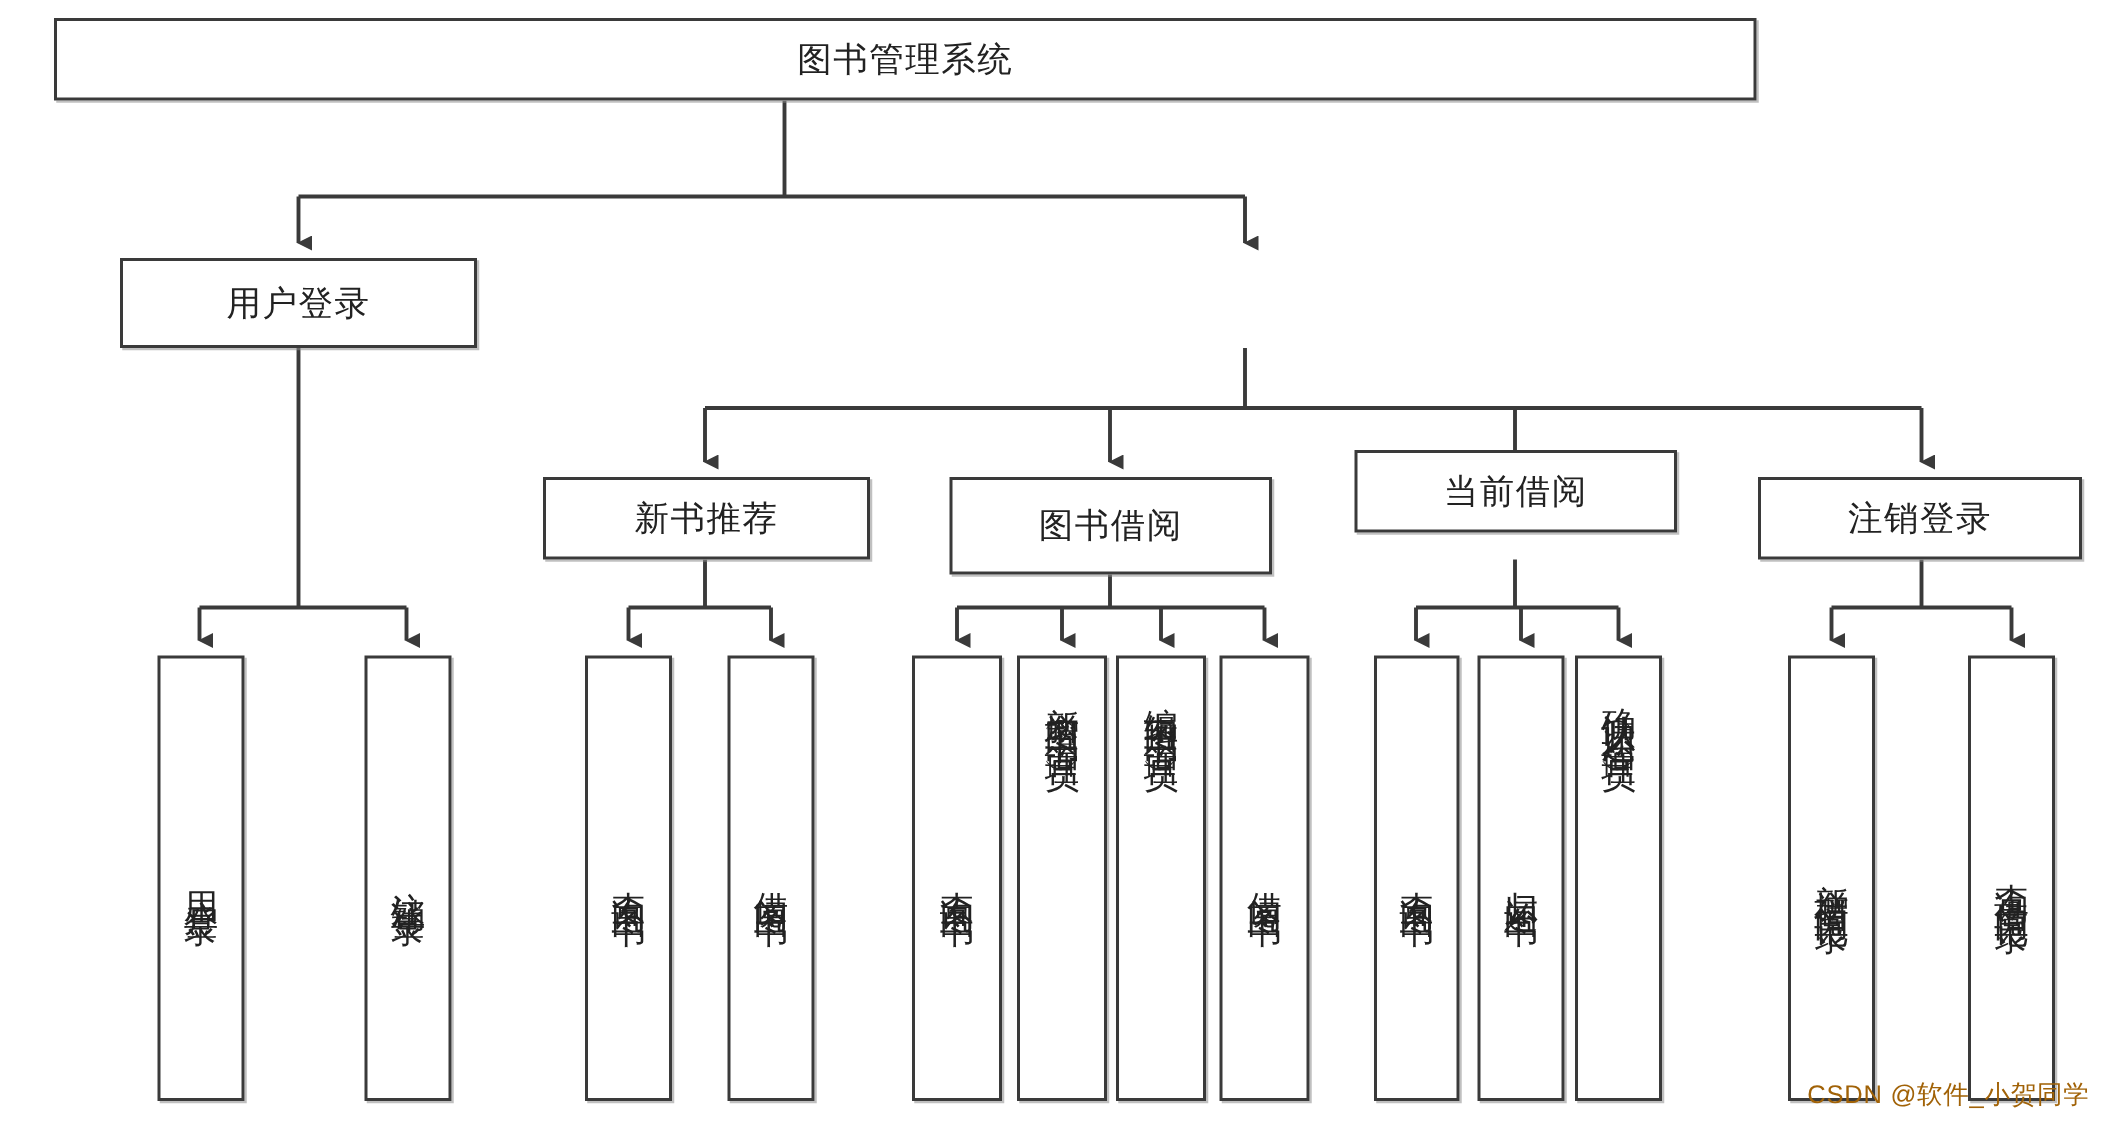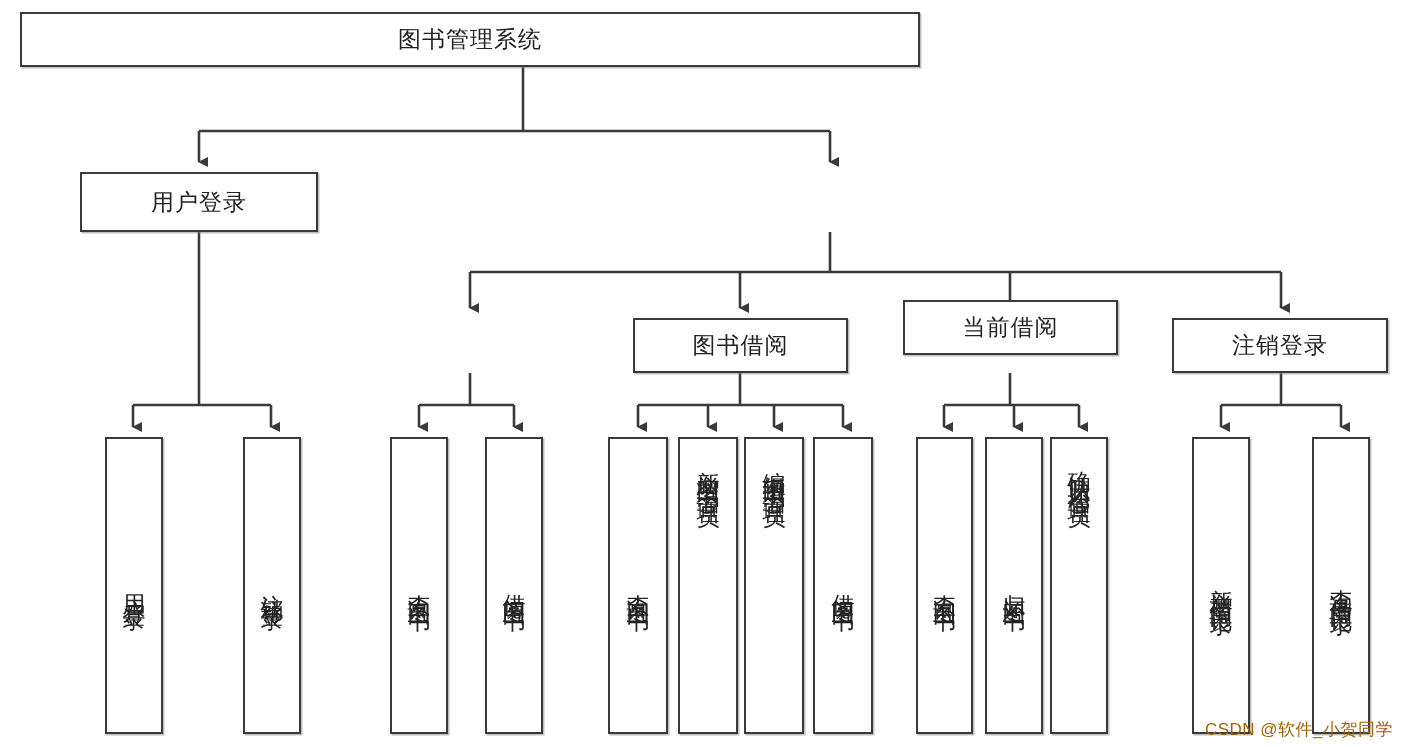--- a/index.html
+++ b/index.html
@@ -118,29 +118,32 @@
       <path d="M1014,405 L1014,427" marker-end="url(#arrow)"></path>
       <path d="M1079,405 L1079,427" marker-end="url(#arrow)"></path>
 
       <path d="M1281,373 L1281,405"></path>
       <path d="M1221,405 L1341,405"></path>
       <path d="M1221,405 L1221,427" marker-end="url(#arrow)"></path>
       <path d="M1341,405 L1341,427" marker-end="url(#arrow)"></path>
     </g>
   </svg>
 
-  <div class="node" style="left:20px; top:12px; width:900px; height:55px;text-align:right;">
+  <div class="node" style="left:36px; top:12px; width:1135px; height:55px;text-align:right;">
     <span class="label">图书管理系统</span>
   </div>
 
   <div class="node" style="left:80px; top:172px; width:238px; height:60px;">
     <span class="label">用户登录</span>
   </div>
 
-  <div class="node" style="left:633px; top:318px; width:215px; height:55px;">
+  <div class="node" style="left:362px; top:318px; width:218px; height:55px;">
+    <span class="label">新书推荐</span>
+  </div>
+  <div class="node" style="left:633px; top:318px; width:215px; height:65px;">
     <span class="label">图书借阅</span>
   </div>
   <div class="node" style="left:903px; top:300px; width:215px; height:55px;">
     <span class="label">当前借阅</span>
   </div>
   <div class="node" style="left:1172px; top:318px; width:216px; height:55px;">
     <span class="label">注销登录</span>
   </div>
 
   <div class="node vert centered" style="left:105px; top:437px; width:58px; height:297px;">

